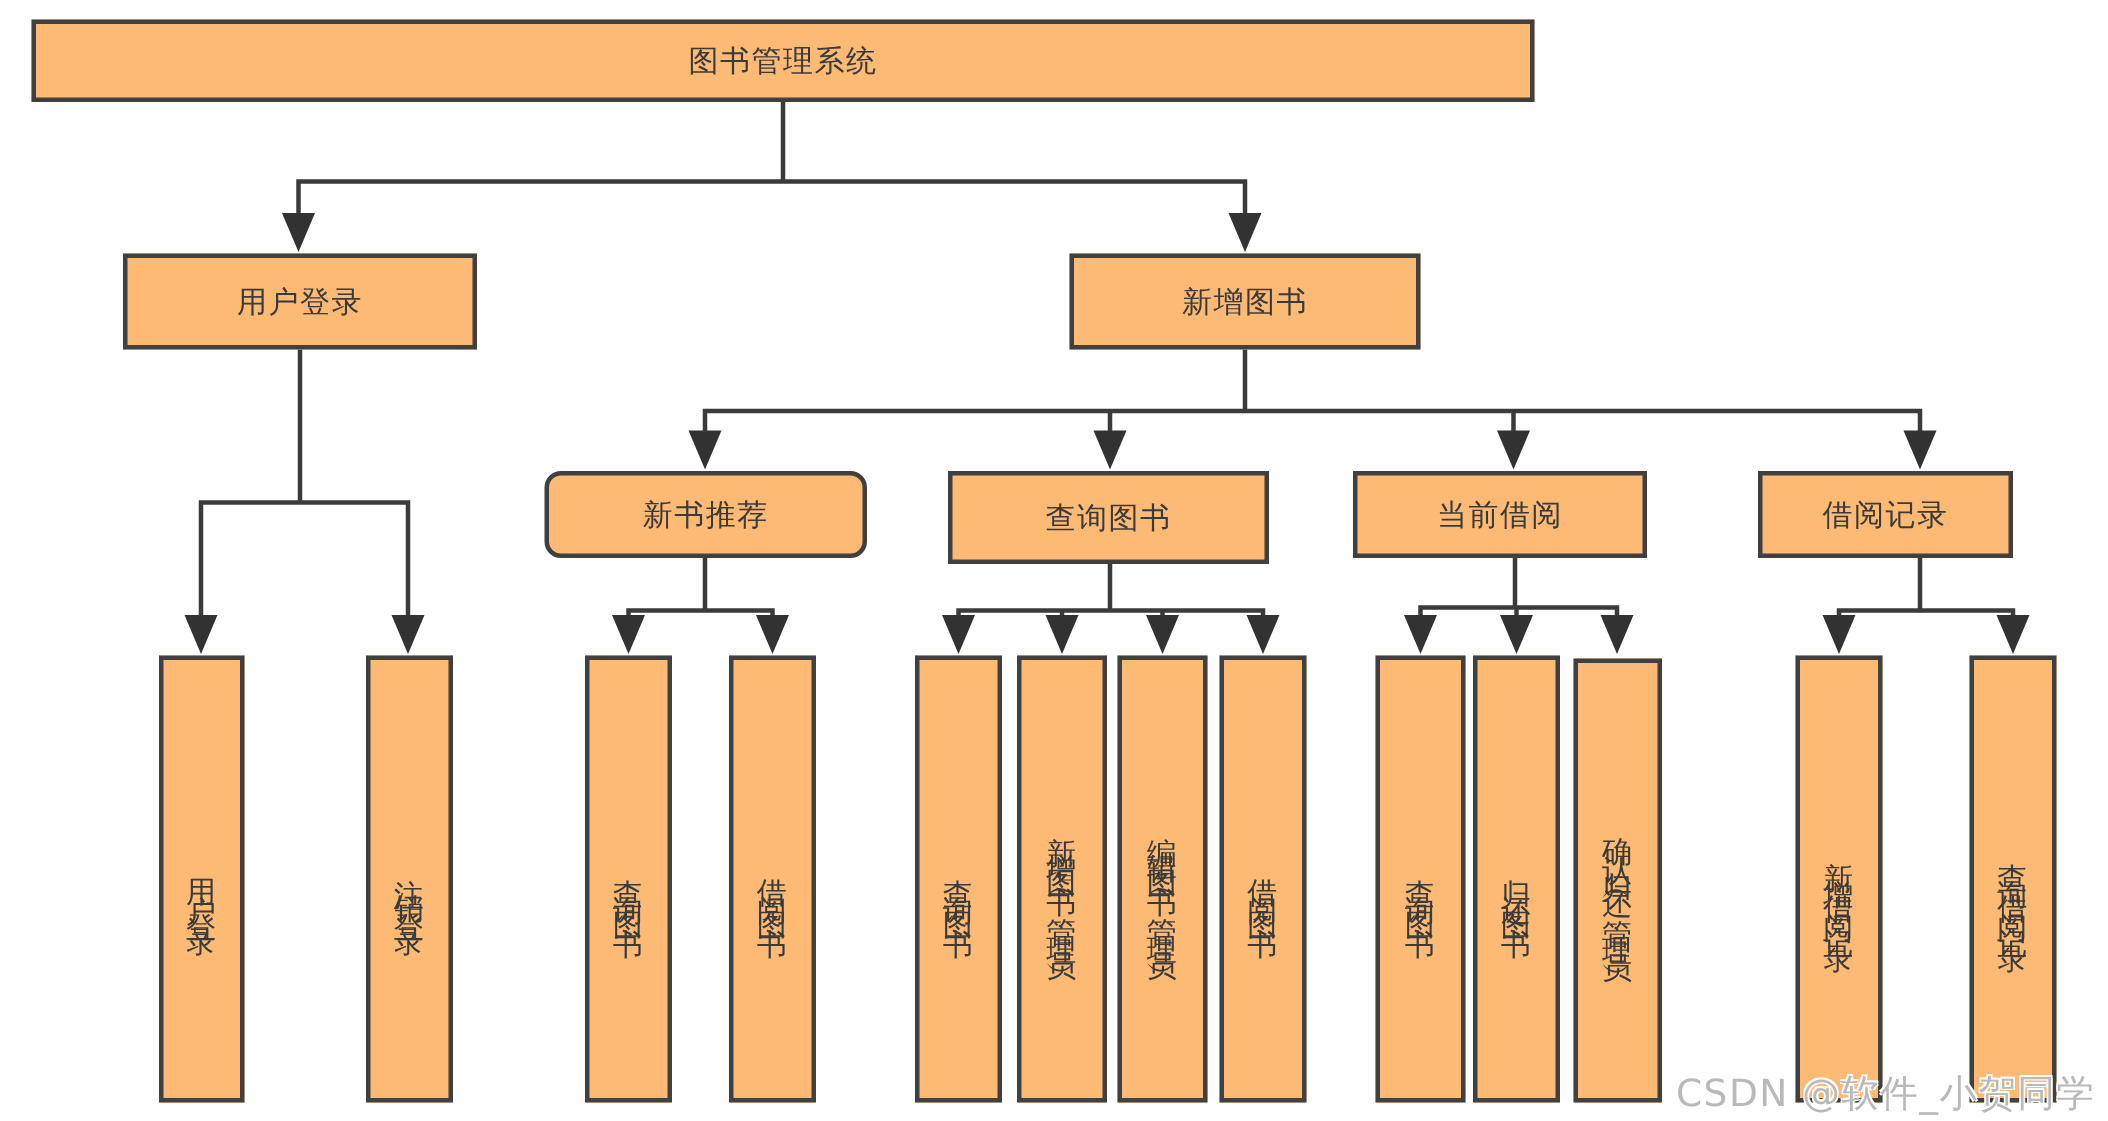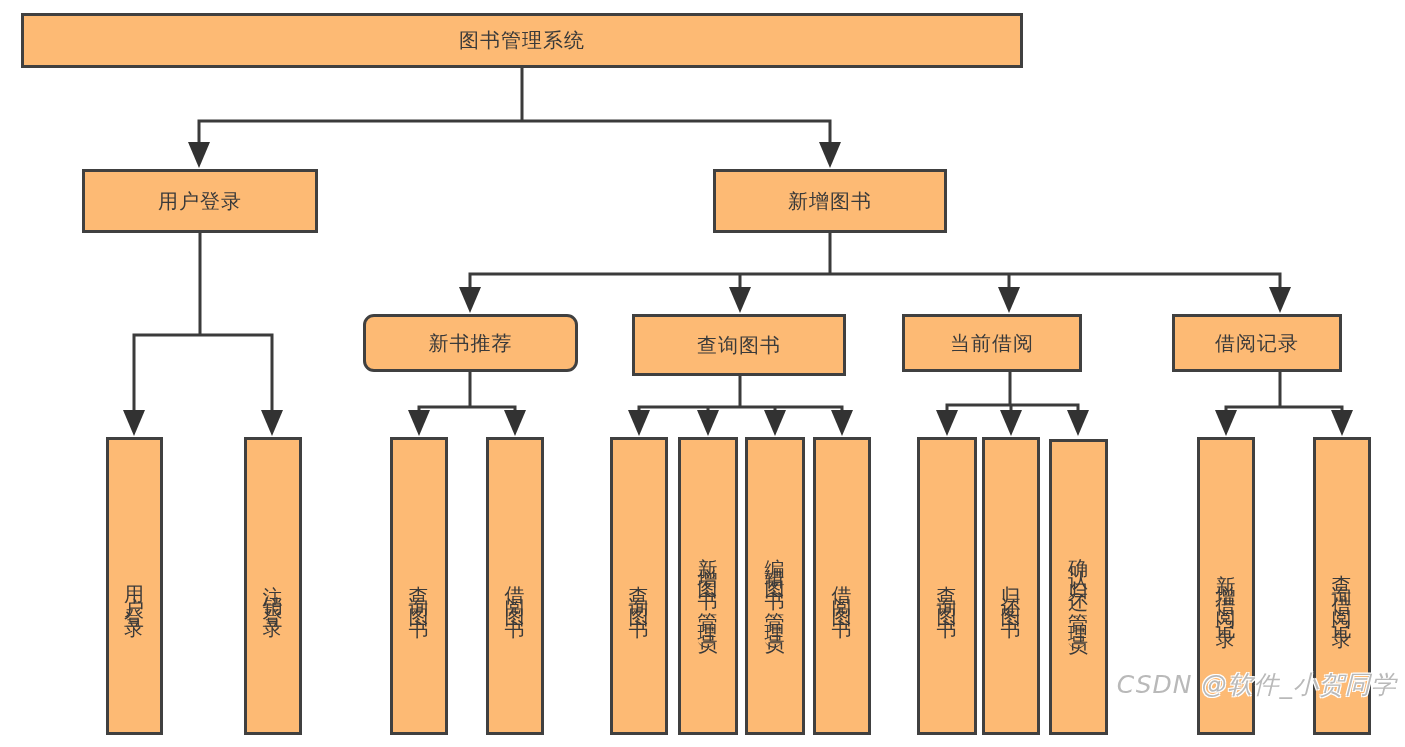--- a/index.html
+++ b/index.html
@@ -36,30 +36,29 @@
     writing-mode: vertical-rl;
     text-orientation: mixed;
     font-size: 20px;
     letter-spacing: 11px;
     line-height: 1;
     color: #3a3a3a;
     margin-bottom: -11px; 
   }
   .watermark {
     position: absolute;
-    top: 668px;
+    top: 712px;
     right: 8px;
     font-size: 25px;
     color: #b9b9b9;
     letter-spacing: 1px;
     white-space: nowrap;
     text-shadow:
       1px 1px 0 #ffffff, -1px -1px 0 #ffffff,
       1px -1px 0 #ffffff, -1px 1px 0 #ffffff;
-    font-style: italic;
   }
 </style>
 </head>
 <body>
 
 <div class="stage">
 
   <svg class="wires" viewBox="0 0 1405 747" xmlns="http://www.w3.org/2000/svg">
     <g stroke="#3b3b3b" stroke-width="3" fill="none">
 
@@ -103,21 +102,21 @@
     </g>
   </svg>
 
   <div class="node hnode" style="left:21px; top:13px; width:1002px; height:55px;">图书管理系统</div>
 
   <div class="node hnode" style="left:82px; top:169px; width:236px; height:64px;">用户登录</div>
   <div class="node hnode" style="left:713px; top:169px; width:234px; height:64px;">新增图书</div>
 
   <div class="node hnode" style="left:363px; top:314px; width:215px; height:58px;border-radius:11px;">新书推荐</div>
   <div class="node hnode" style="left:632px; top:314px; width:214px; height:62px;">查询图书</div>
-  <div class="node hnode" style="left:902px; top:314px; width:180px; height:58px;">当前借阅</div>
+  <div class="node hnode" style="left:902px; top:314px; width:196px; height:58px;">当前借阅</div>
   <div class="node hnode" style="left:1172px; top:314px; width:170px; height:58px;font-family:Liberation Mono, monospace;">借阅记录</div>
 
   <div class="node vnode" style="left:106px; top:437px; width:57px; height:298px;">
     <span class="vtext">用户登录</span>
   </div>
   <div class="node vnode" style="left:244px; top:437px; width:58px; height:298px;">
     <span class="vtext">注销登录</span>
   </div>
 
   <div class="node vnode" style="left:390px; top:437px; width:58px; height:298px;">

